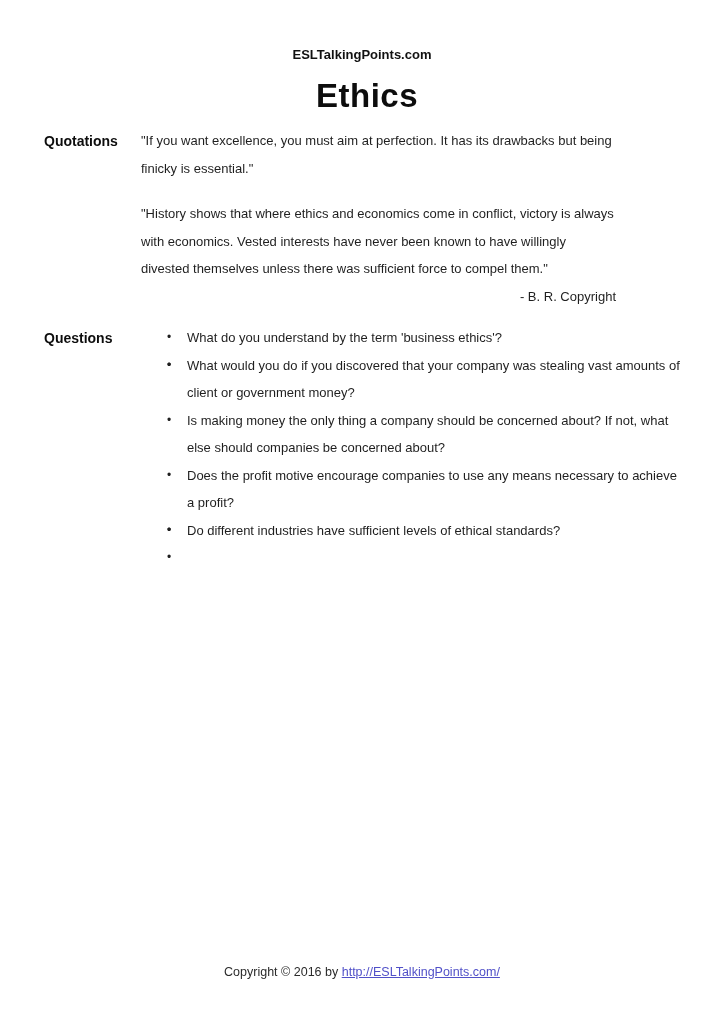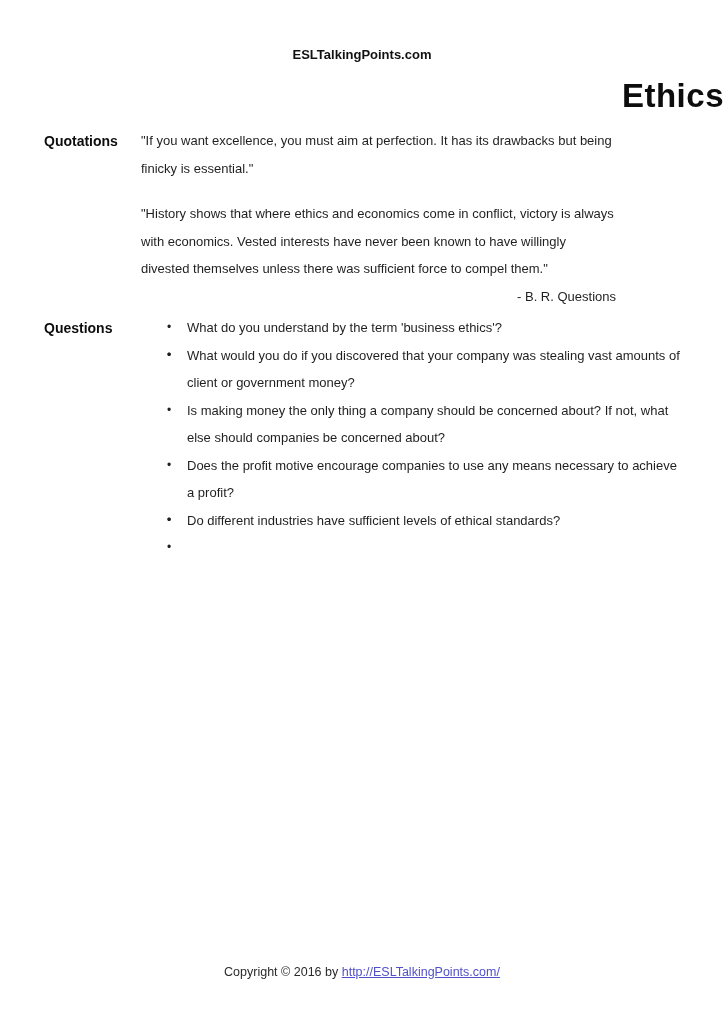--- a/index.html
+++ b/index.html
@@ -18,21 +18,21 @@
   .site-name {
     padding-top: 47px;
     text-align: center;
     font-size: 13px;
     line-height: 15px;
     font-weight: 700;
     color: #111111;
   }
   .page-title {
     margin-top: 15px;
-    text-align: right;
+    text-align: center;
     font-size: 33px;
     line-height: 38px;
     font-weight: 700;
     color: #0d0d0d;
     letter-spacing: 0.5px;
     margin-left: 10px;
   }
   .section {
     position: relative;
     margin-left: 141px;
@@ -41,21 +41,21 @@
     position: absolute;
     left: -97px;
     top: 5px;
     font-size: 14px;
     line-height: 18px;
     font-weight: 700;
     color: #0d0d0d;
     width: 95px;
   }
   .section-quotations { margin-top: 12px; }
-  .section-questions  { margin-top: 4px; }
+  .section-questions  { margin-top: 14px; }
   .quote-block { margin-bottom: 0; }
   .quote-block + .quote-block { margin-top: 18px; }
   .quote-text {
     max-width: 475px;
     font-size: 13px;
     line-height: 27.5px;
     color: #1f1f1f;
   }
   .quote-attr {
     width: 475px;
@@ -106,21 +106,21 @@
 
 <div class="section section-quotations">
   <div class="section-label">Quotations</div>
 
   <div class="quote-block">
     <p class="quote-text">"If you want excellence, you must aim at perfection. It has its drawbacks but being finicky is essential."</p>
   </div>
 
   <div class="quote-block">
     <p class="quote-text">"History shows that where ethics and economics come in conflict, victory is always with economics. Vested interests have never been known to have willingly divested themselves unless there was sufficient force to compel them."</p>
-    <div class="quote-attr">- B. R. Questions</div>
+    <div class="quote-attr">- B. R. Copyright</div>
   </div>
 </div>
 
 <div class="section section-questions">
   <div class="section-label">Questions</div>
 
   <ul class="question-list">
     <li>
       <span class="bullet">•</span>
       <span>What do you understand by the term 'business ethics'?</span>

